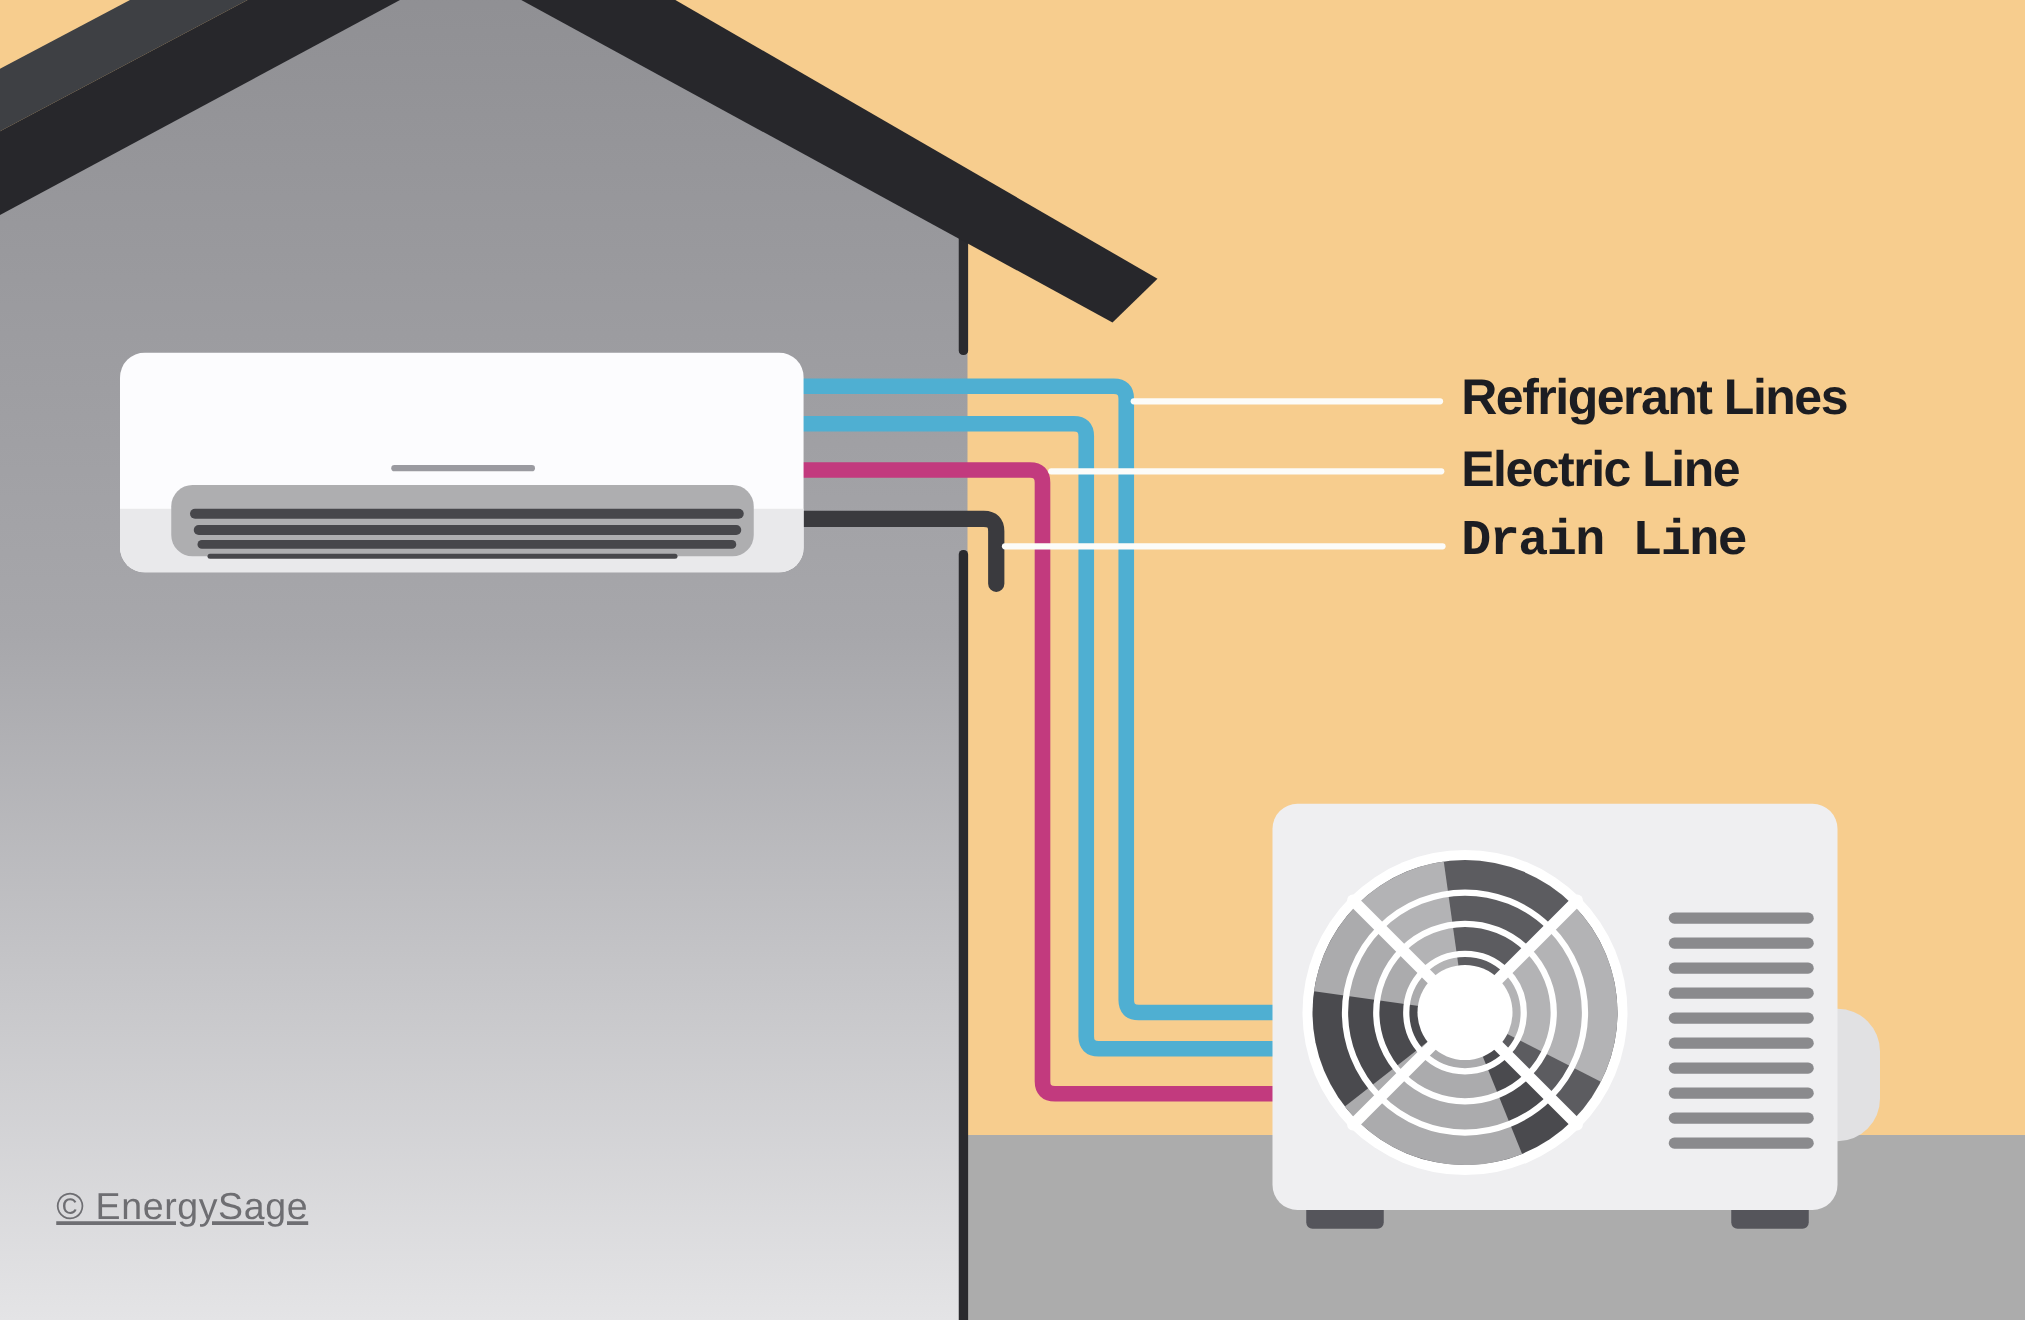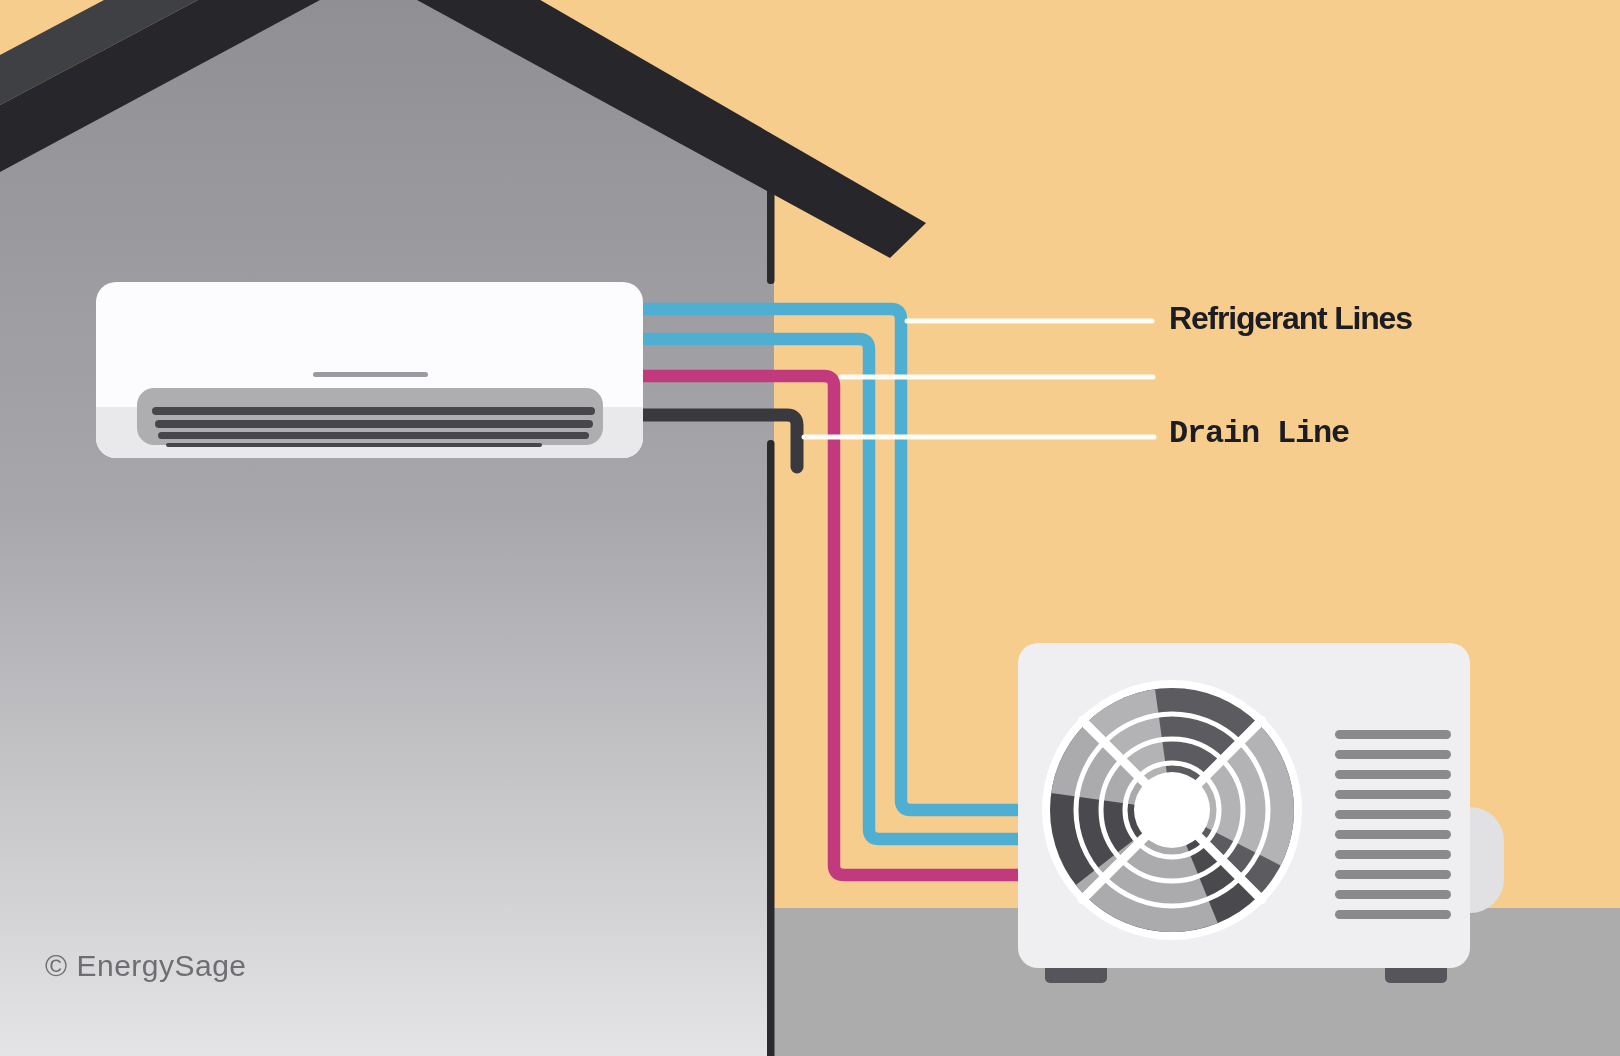--- a/index.html
+++ b/index.html
@@ -30,31 +30,31 @@
   .fan-guard     { stroke: var(--fan-ring); stroke-width:9; stroke-linecap:round; }
   .fan-hub       { fill: var(--fan-ring); }
   .grille-bar    { fill: var(--grille-bar); }
   .line-refrigerant { fill:none; stroke: var(--refrigerant-line); stroke-width:12.5; }
   .line-electric    { fill:none; stroke: var(--electric-line);    stroke-width:12.5; }
   .line-drain       { fill:none; stroke: var(--drain-line);       stroke-width:13; stroke-linecap:round; }
   .leader           { fill:none; stroke: var(--leader-line); stroke-width:5; stroke-linecap:round; }
 
   .diagram-label {
     position:absolute; left:1169px;
-    font-weight:700; font-size:32px; line-height:42px; letter-spacing:-1.2px;
+    font-weight:700; font-size:40px; line-height:42px; letter-spacing:-1.2px;
     color: var(--label-text); white-space:nowrap;
   }
   .label-refrigerant { top:297px; }
   .label-electric    { top:355px; }
   .label-drain       { top:413px;font-family:Liberation Mono, monospace; }
 
   .watermark {
     position:absolute; left:45px; top:948px;
     font-size:30px; line-height:36px; letter-spacing:0.5px;
-    color: var(--watermark-text); white-space:nowrap;
+    color: var(--watermark-text); white-space:nowrap;text-decoration:underline;
   }
 </style>
 </head>
 <body>
 
 <div class="stage">
 
   <svg width="1620" height="1056" viewBox="0 0 1620 1056">
     <defs>
       <linearGradient id="wallGrad" x1="0" y1="0" x2="0" y2="1">
@@ -130,16 +130,17 @@
         <rect class="grille-bar" x="1335" y="830" width="116" height="9" rx="4.5"></rect>
         <rect class="grille-bar" x="1335" y="850" width="116" height="9" rx="4.5"></rect>
         <rect class="grille-bar" x="1335" y="870" width="116" height="9" rx="4.5"></rect>
         <rect class="grille-bar" x="1335" y="890" width="116" height="9" rx="4.5"></rect>
         <rect class="grille-bar" x="1335" y="910" width="116" height="9" rx="4.5"></rect>
       </g>
     </g>
   </svg>
 
   <div class="diagram-label label-refrigerant">Refrigerant Lines</div>
+  <div class="diagram-label label-electric">Electric Line</div>
   <div class="diagram-label label-drain">Drain Line</div>
 
   <div class="watermark">© EnergySage</div>
 </div>
 
 </body></html>

